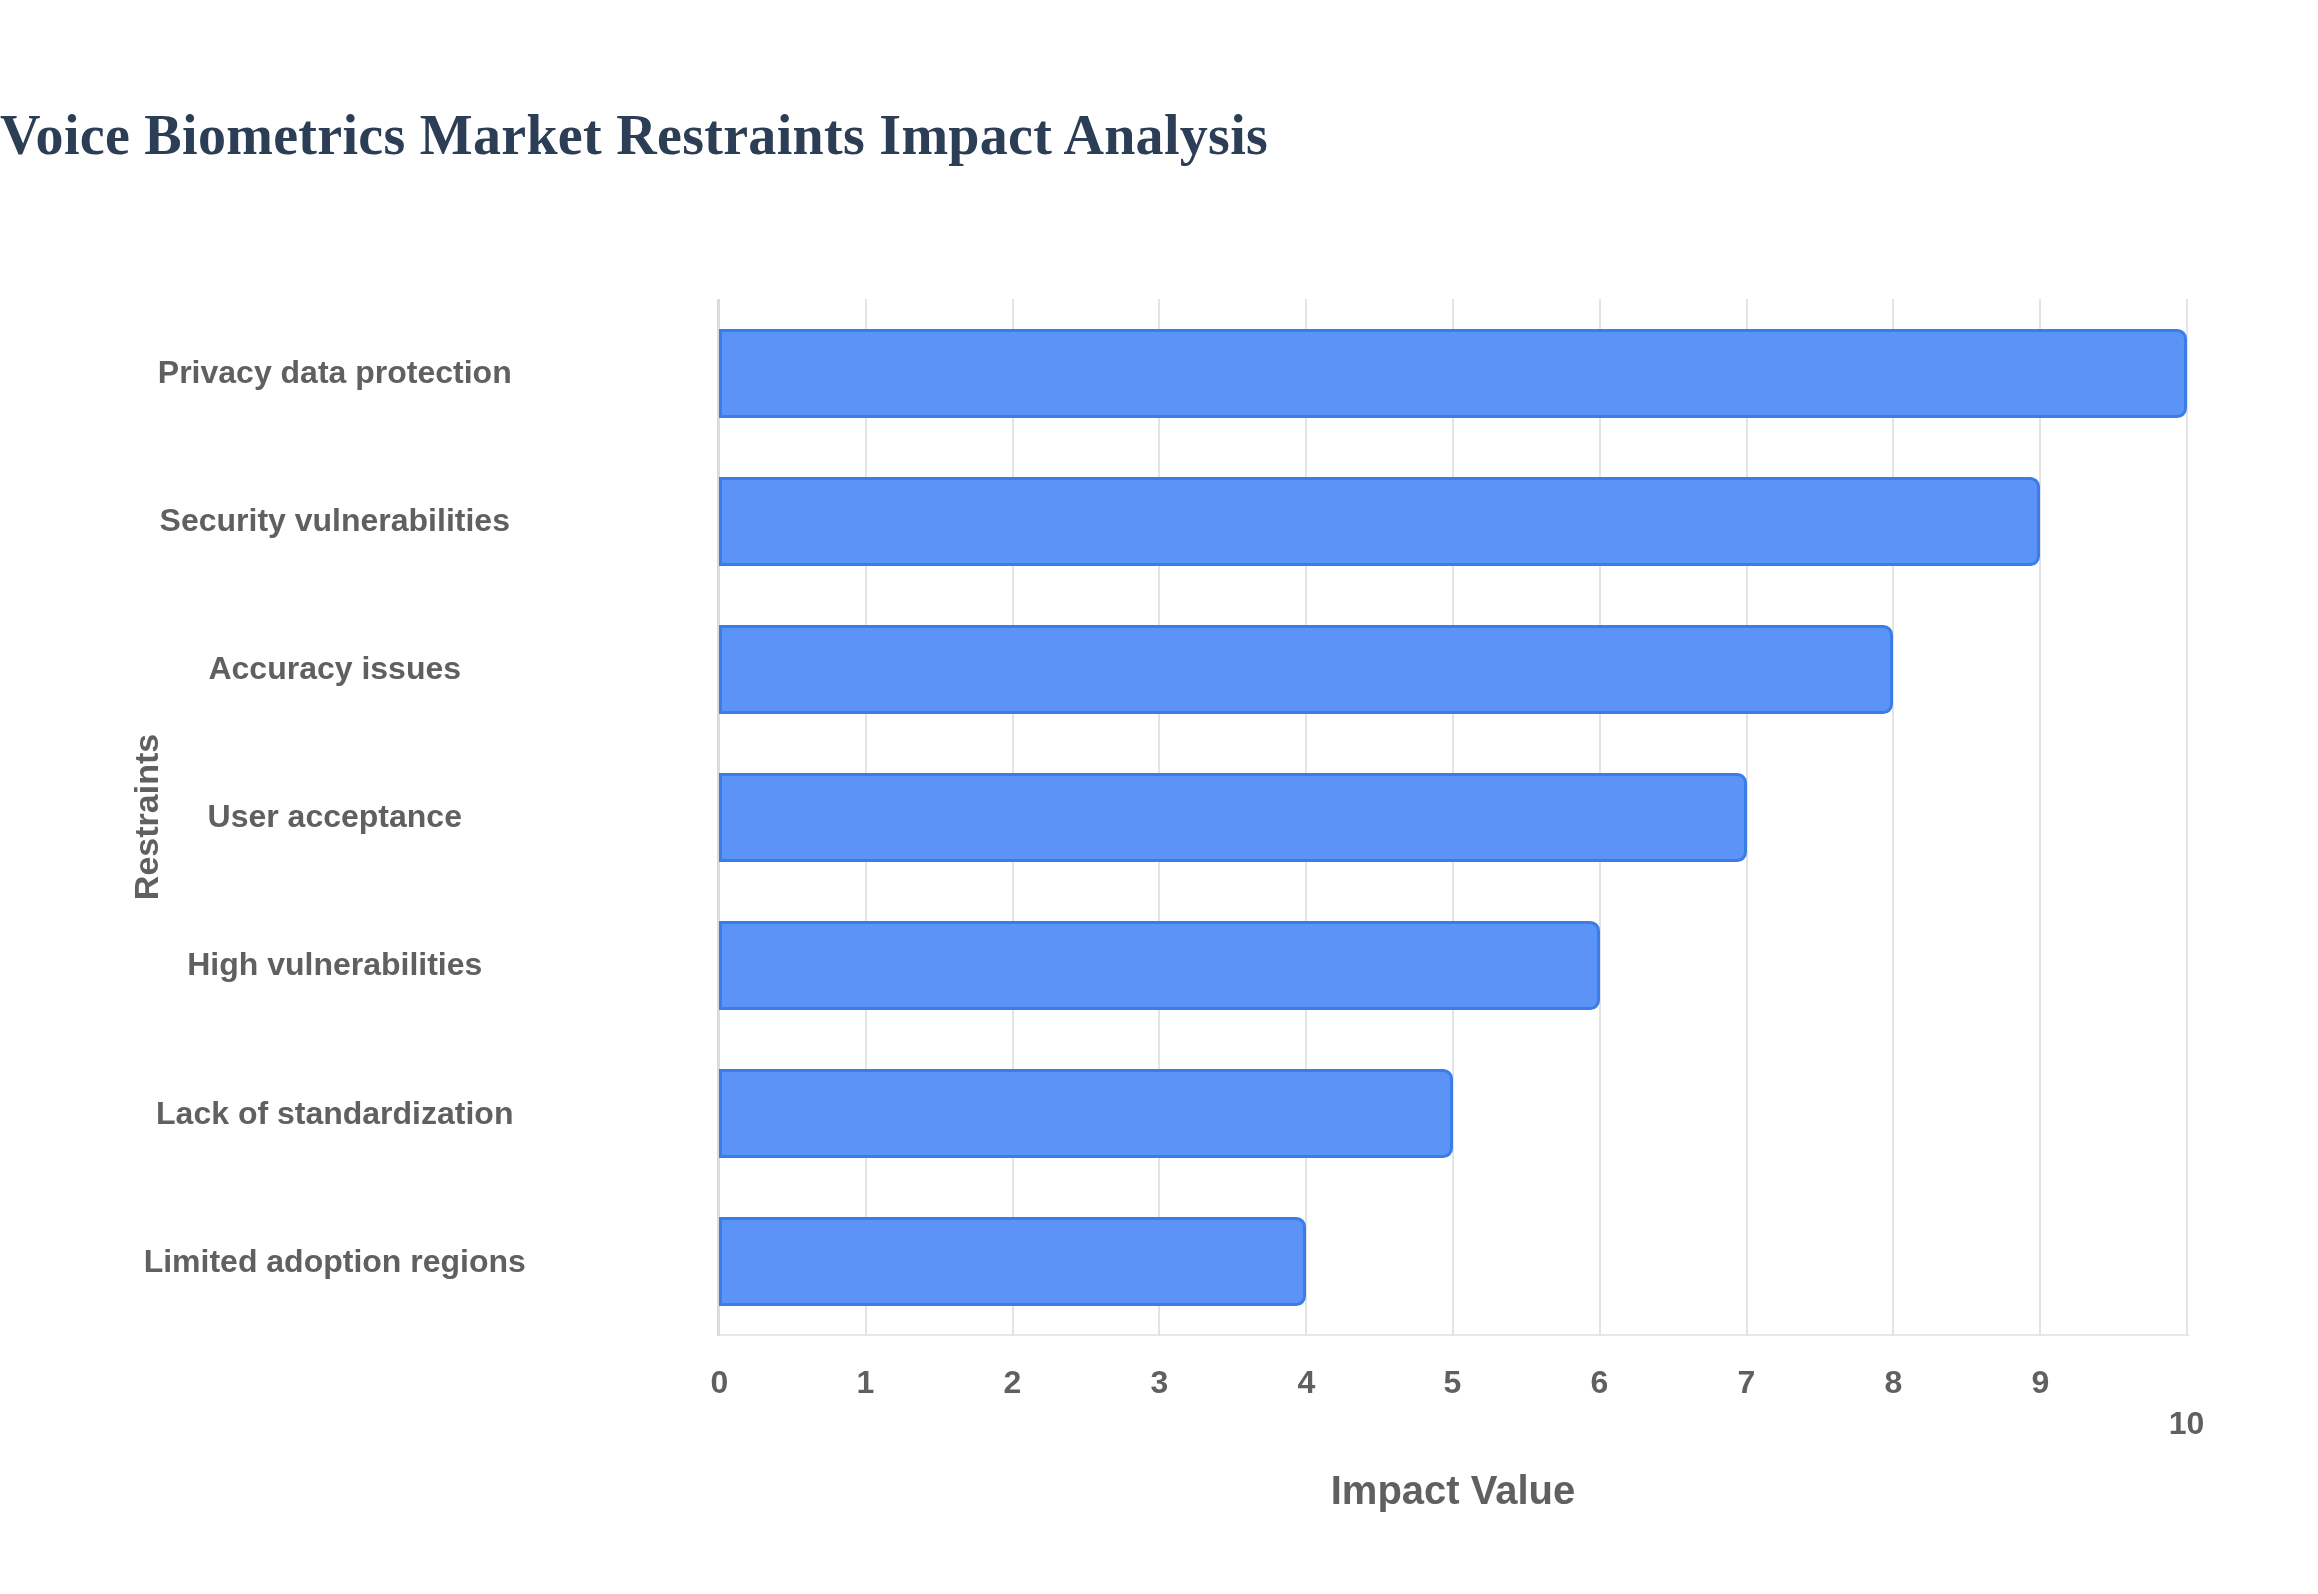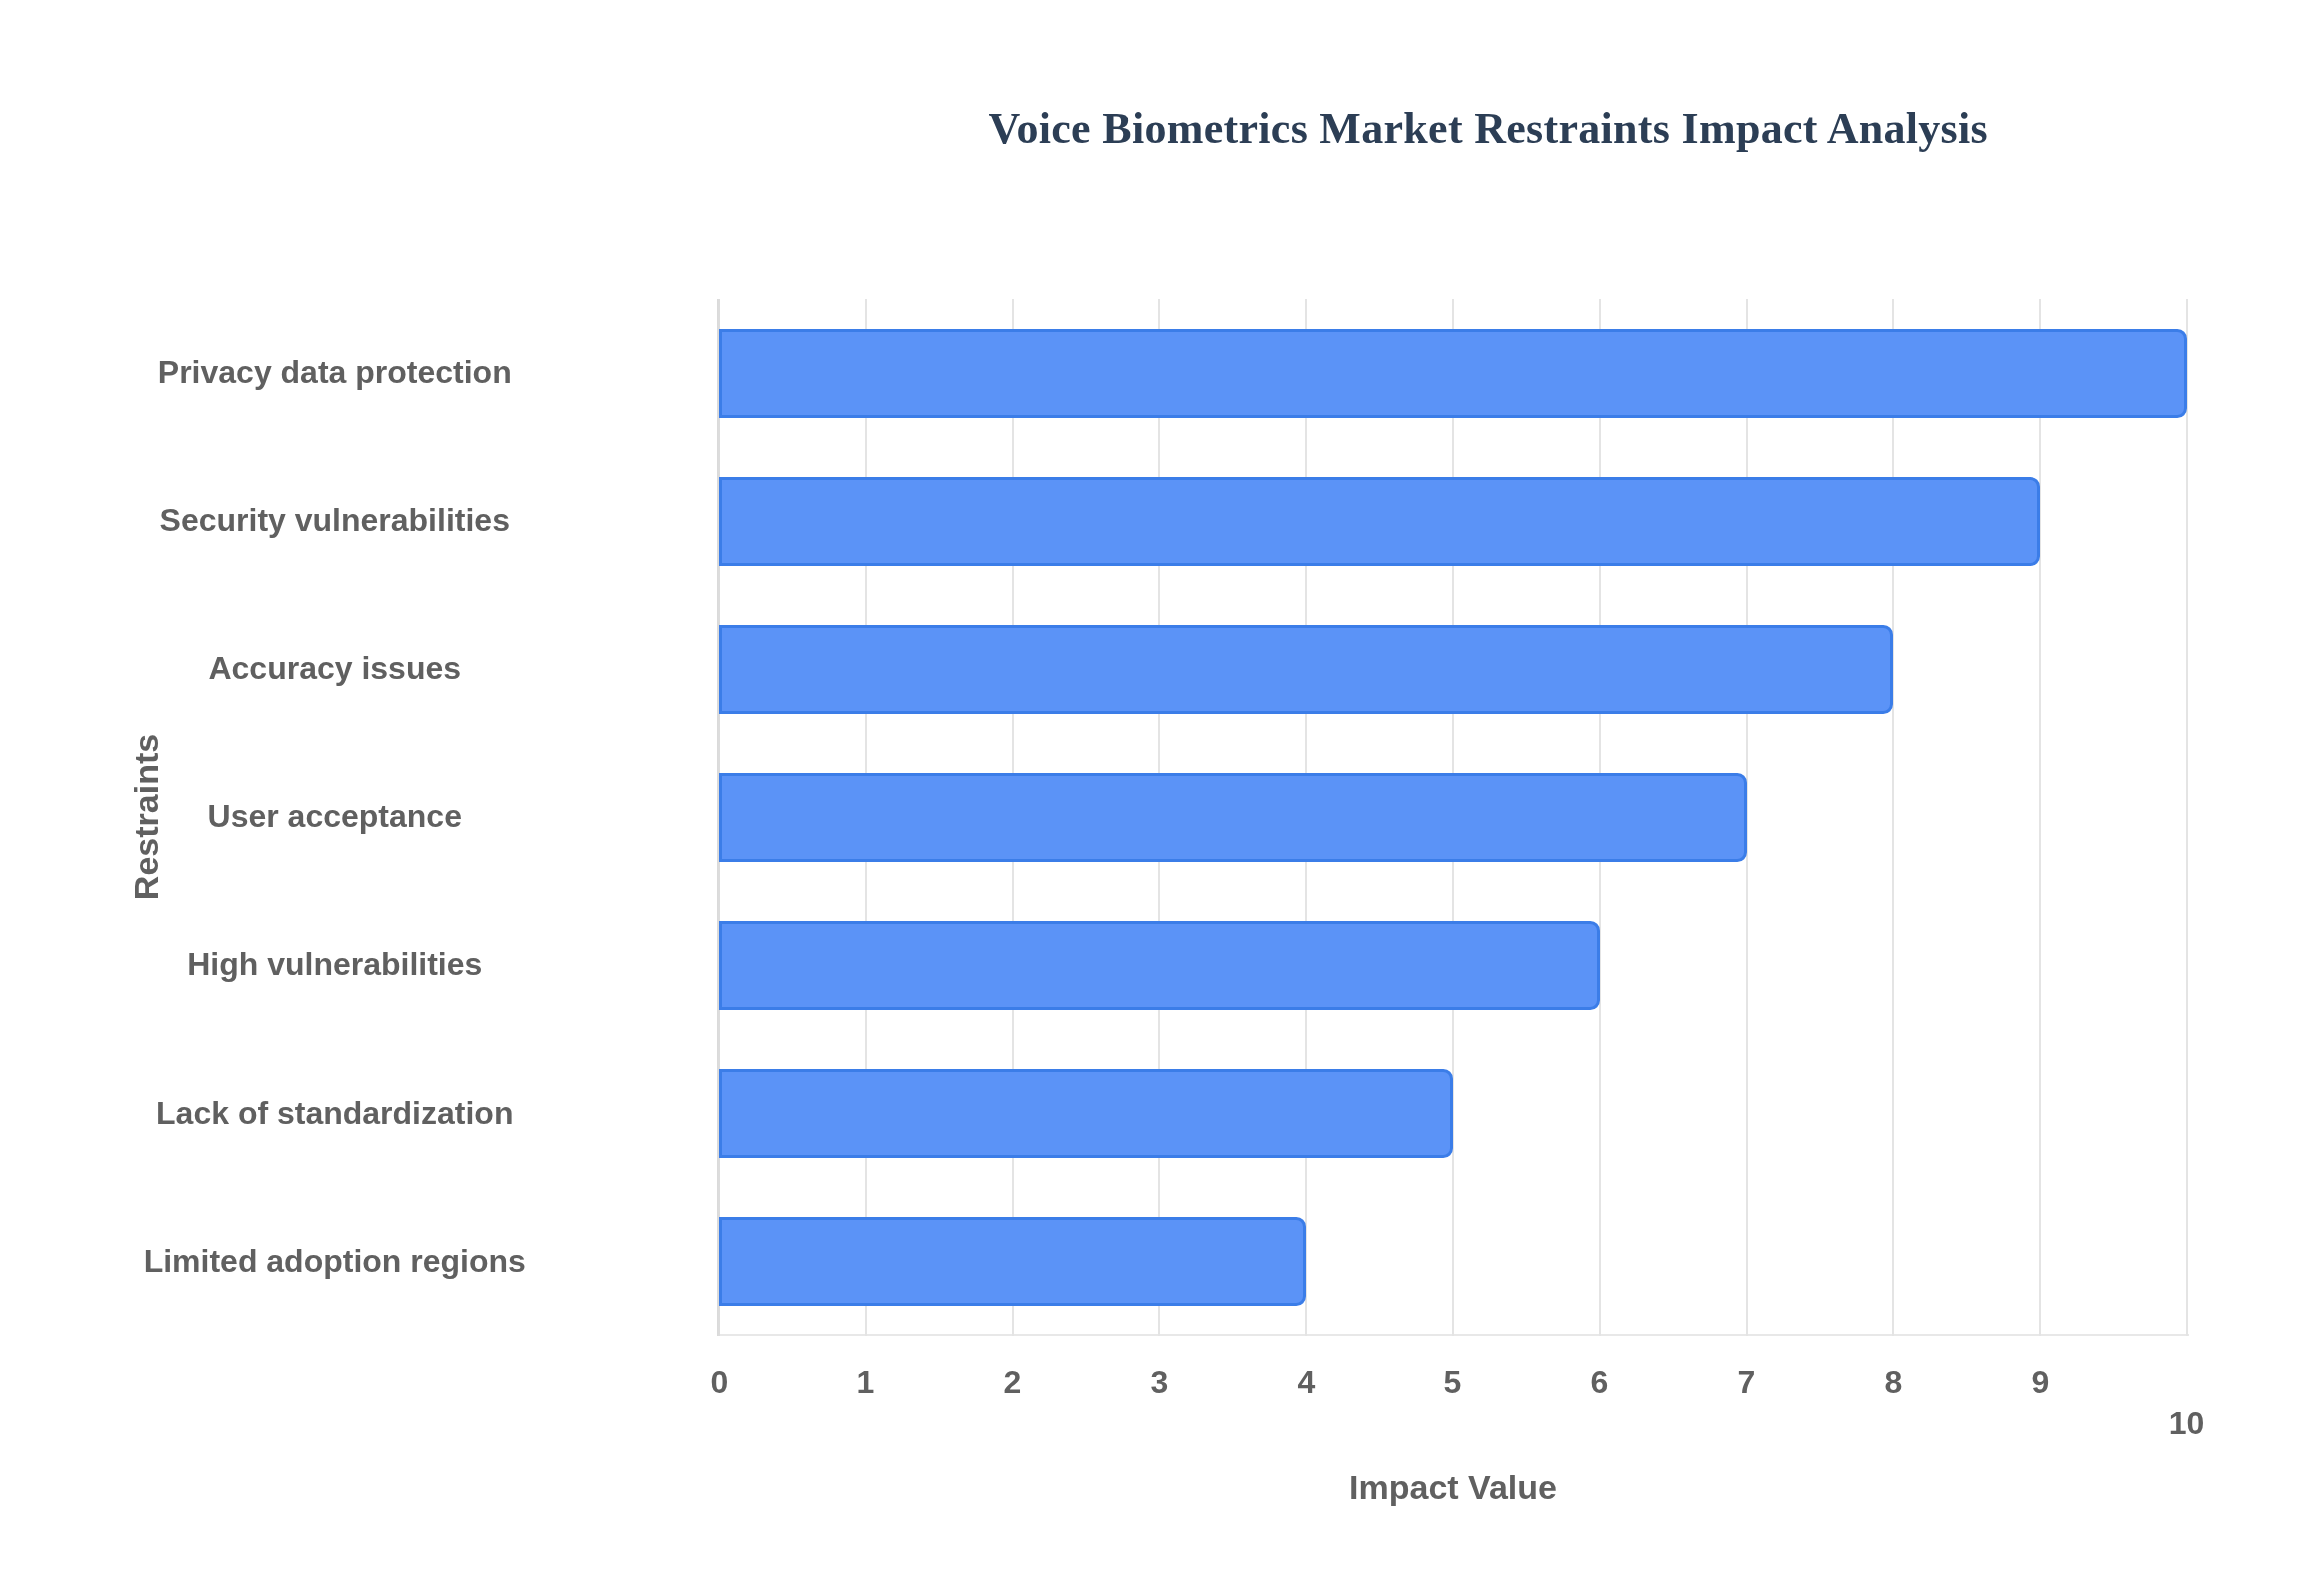--- a/index.html
+++ b/index.html
@@ -22,24 +22,24 @@
     height: 1594px;
     background: #ffffff;
   }
 
   
   #chart-title {
     position: absolute;
     left: 0;
     top: 107px;
     width: 1988px;
-    text-align: right;
+    text-align: left;
     font-family: "Liberation Serif", serif;
     font-weight: bold;
-    font-size: 44px;
+    font-size: 56px;
     letter-spacing: 0.3px;
     color: #2c3e55;
     white-space: nowrap;
     line-height: 1;
   }
 
   
   #plot-area {
     position: absolute;
     left: 719px;
@@ -126,21 +126,21 @@
 
   
   #x-axis-title {
     position: absolute;
     left: 719px;
     top: 1470px;
     width: 1468px;
     text-align: center;
     font-family: "Liberation Sans", sans-serif;
     font-weight: bold;
-    font-size: 34px;
+    font-size: 40px;
     color: #606060;
     line-height: 1;
   }
 
   #y-axis-title {
     position: absolute;
     left: 129px;
     top: 817px;
     width: 362px;
     text-align: center;

